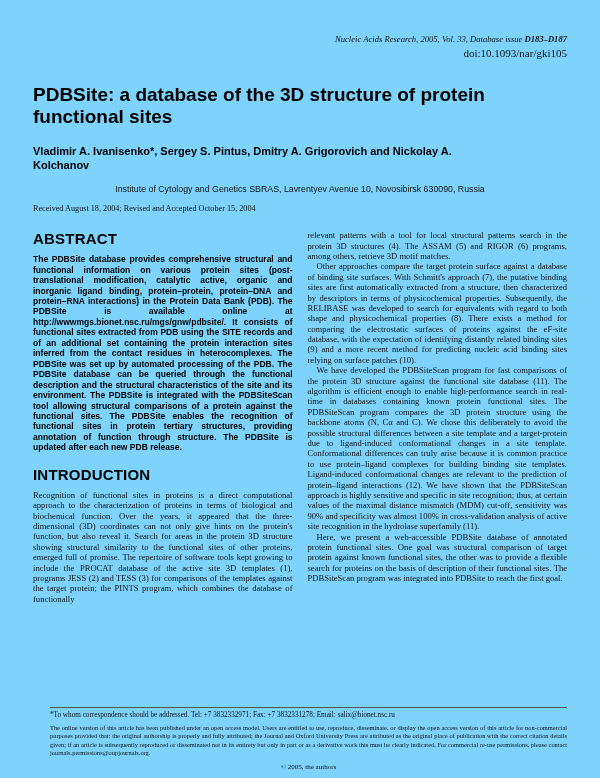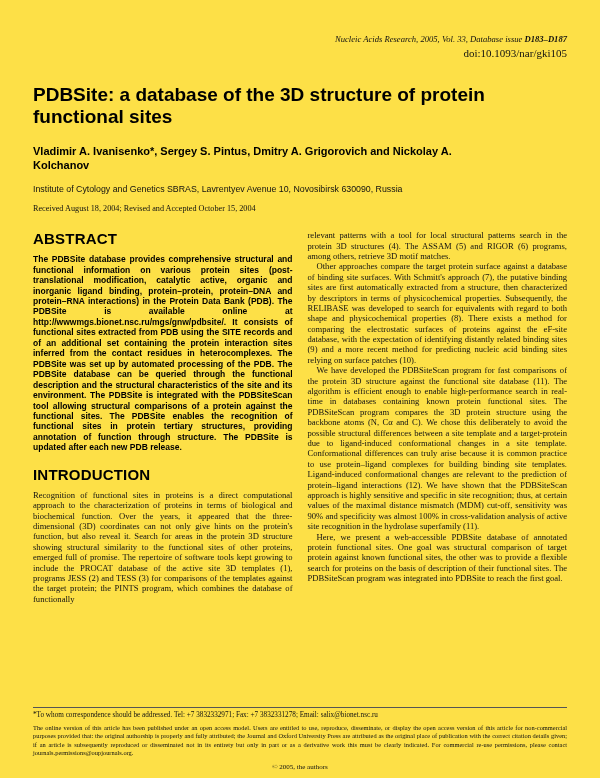--- a/index.html
+++ b/index.html
@@ -2,21 +2,21 @@
 <html><head>
 <meta charset="utf-8">
 <style>
   * { margin: 0; padding: 0; box-sizing: border-box; }
   html, body { background: #888; }
   .page {
     position: relative;
     width: 600px;
     height: 778px;
     margin: 0 auto;
-    background: #fde047;
+    background: #7dd3fc;
     font-family: "Liberation Serif", serif;
     color: #111;
     padding: 34px 33px 0 33px;
     overflow: hidden;
   }
   
   .jheader { text-align: right; font-size: 8.6px; line-height: 1.35; }
   .jheader .jline { font-style: italic; }
   .jheader .jpages { font-style: italic; font-weight: bold; }
   .jheader .jdoi { font-size: 11px; }
@@ -37,20 +37,21 @@
     font-size: 11px;
     line-height: 1.35;
     max-width: 430px;
     margin-top: 15px;
     color: #000;
   }
   .affiliation {
     font-family: "Liberation Sans", sans-serif;
     font-size: 8.8px;
     margin-top: 11px;
+    text-align: center;
   }
   .received {
     font-size: 8.2px;
     margin-top: 10px;
   }
 
   
   .columns {
     display: flex;
     gap: 15px;
@@ -79,21 +80,21 @@
   p.body {
     font-size: 8.6px;
     line-height: 1.21;
     text-align: justify;
   }
   p.body.indent { text-indent: 9px; }
 
   
   .bottom {
     position: absolute;
-    left: 33px;
+    left: 50px;
     right: 33px;
     bottom: 7px;
   }
   .footnote {
     border-top: 0.6px solid #555;
     padding-top: 3px;
     font-size: 7.2px;
     line-height: 1.25;
   }
   .open-access {

